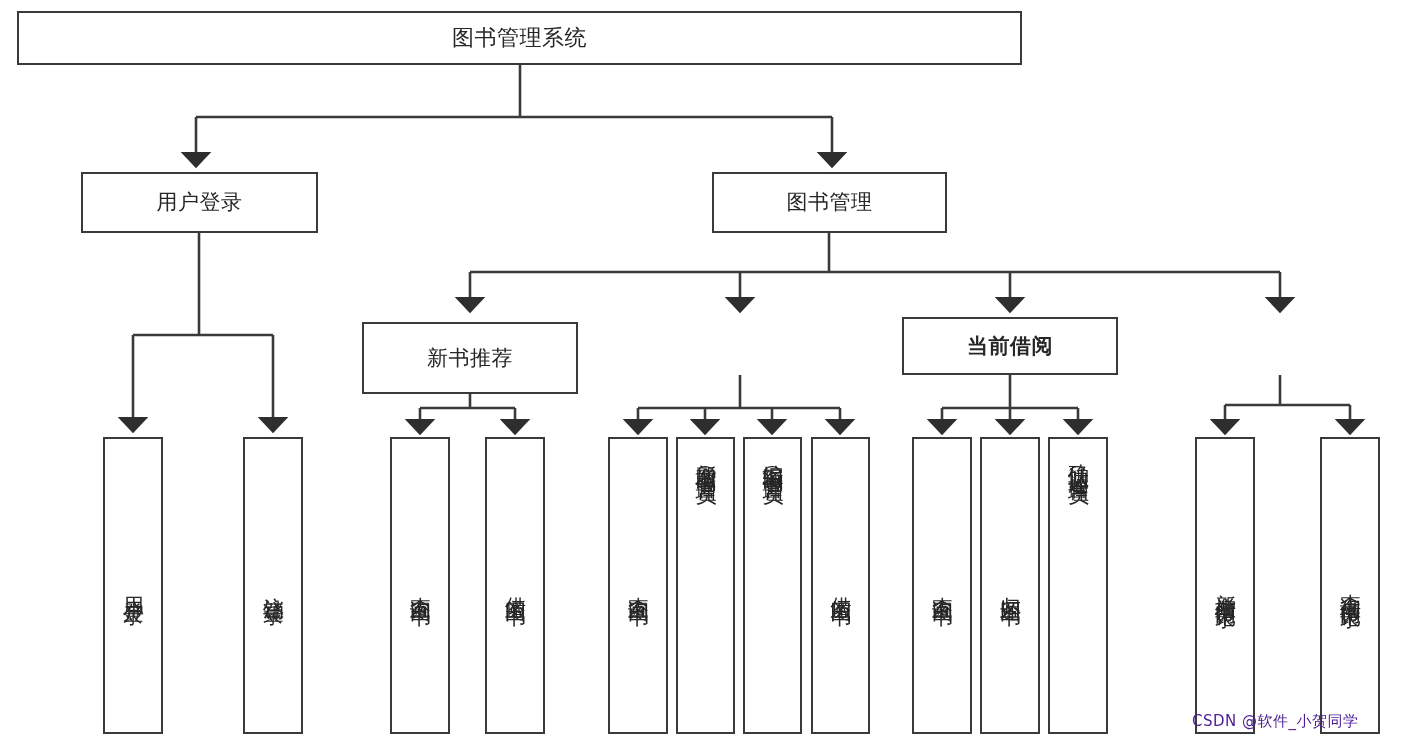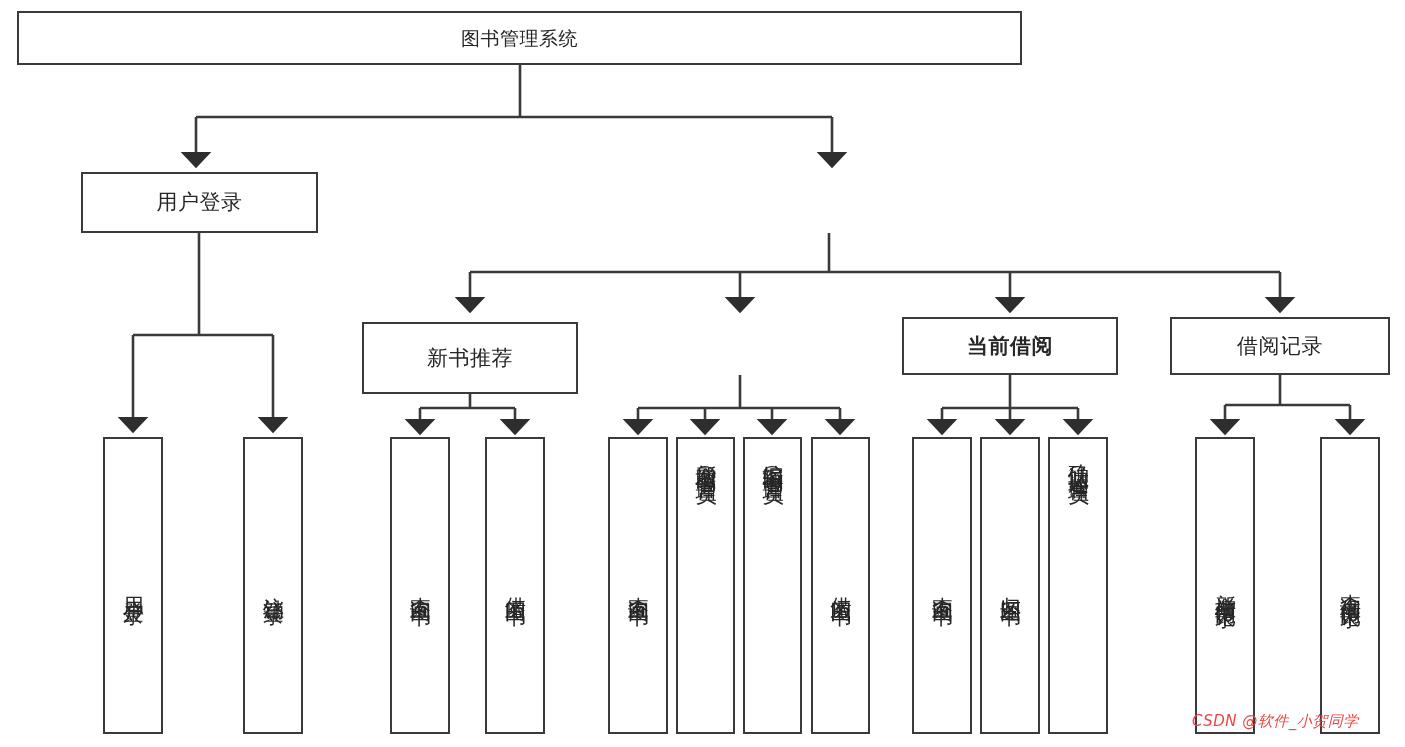--- a/index.html
+++ b/index.html
@@ -40,21 +40,21 @@
     text-align: center;
     line-height: 1.18;
     white-space: nowrap;
   }
   
   .node.horiz .label {
     font-size: 21px;
     letter-spacing: 0.5px;
   }
   .node.root .label {
-    font-size: 19px;
+    font-size: 22px;
   }
   
   .node.vert {
     align-items: flex-start;
     justify-content: center;
     padding-top: 8px;
   }
   .node.vert .label {
     writing-mode: vertical-rl;
     text-orientation: upright;
@@ -65,24 +65,23 @@
   }
   .node.vert.center-text {
     align-items: center;
     padding-top: 0;
   }
   #watermark {
     position: absolute;
     left: 1192px;
     top: 712px;
     font-size: 15px;
-    color: #ef4444;
+    color: #4c1d95;
     white-space: nowrap;
     letter-spacing: 0.5px;
-    font-style: italic;
   }
 </style>
 </head>
 <body>
 
 <div id="diagram-root">
 
   <svg class="connectors" viewBox="0 0 1405 747" xmlns="http://www.w3.org/2000/svg">
     <defs>
       <marker id="arrow" markerWidth="10" markerHeight="12" refX="3.2" refY="6" orient="auto" markerUnits="strokeWidth">
@@ -133,29 +132,29 @@
     </g>
   </svg>
 
   <div class="node horiz root" style="left:17px; top:11px; width:1005px; height:54px;">
     <span class="label">图书管理系统</span>
   </div>
 
   <div class="node horiz" style="left:81px; top:172px; width:237px; height:61px;">
     <span class="label">用户登录</span>
   </div>
+  <div class="node horiz" style="left:712px; top:172px; width:235px; height:61px;">
+    <span class="label">图书管理</span>
+  </div>
 
   <div class="node horiz" style="left:362px; top:322px; width:216px; height:72px;">
     <span class="label">新书推荐</span>
   </div>
   <div class="node horiz" style="left:902px; top:317px; width:216px; height:58px;font-weight:bold;">
     <span class="label">当前借阅</span>
-  </div>
-  <div class="node horiz" style="left:1170px; top:317px; width:220px; height:58px;">
-    <span class="label">借阅记录</span>
   </div>
 
   <div class="node vert center-text" style="left:103px; top:437px; width:60px; height:297px;">
     <span class="label">用户登录</span>
   </div>
   <div class="node vert center-text" style="left:243px; top:437px; width:60px; height:297px;">
     <span class="label">注销登录</span>
   </div>
   <div class="node vert center-text" style="left:390px; top:437px; width:60px; height:297px;">
     <span class="label">查询图书</span>

